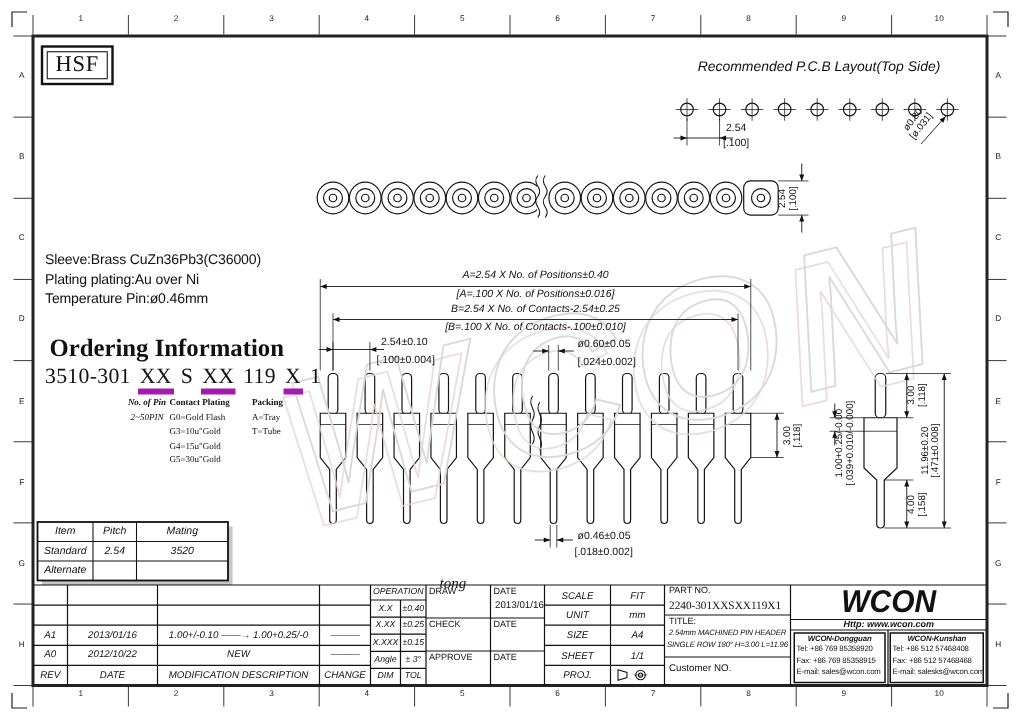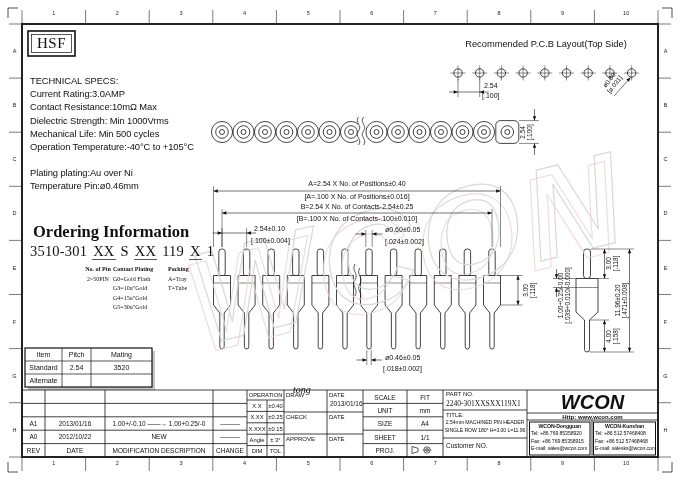--- a/index.html
+++ b/index.html
@@ -1,33 +1,33 @@
 <!DOCTYPE html>
 <html><head>
 <meta charset="utf-8">
 <style>
   html,body{margin:0;padding:0;background:#fff;}
   .sheet{position:relative;width:680px;height:480px;background:#fff;overflow:hidden;
          font-family:"Liberation Sans",sans-serif;color:#111;}
   .sheet svg{position:absolute;left:0;top:0;z-index:1;}
   .abs{position:absolute;white-space:nowrap;z-index:2;}
-  .c{text-align:center;}
+  .c{text-align:center;font-style:italic;}
   .t52{font-size:5.2px;letter-spacing:-0.1px;}
   .t58{font-size:5.8px;}
   .t6{font-size:6px;}
   .t65{font-size:6.5px;}
   .t7{font-size:7px;}
   .t75{font-size:7.5px;}
   .t9{font-size:9.3px;}
   .ser{font-family:"Liberation Serif",serif;}
   .specs{line-height:13.2px;font-size:9.4px;letter-spacing:-0.1px;}
   .ord-title{font-family:"Liberation Serif",serif;font-weight:bold;font-size:16.5px;}
   .code{font-family:"Liberation Serif",serif;font-size:14.5px;letter-spacing:.2px;}
   .code span{margin-right:5px;}
-  .code .u{border-bottom:1px solid #a21caf;padding:0 1px;}
+  .code .u{border-bottom:4px solid #a21caf;padding:0 1px;}
   .leg{font-family:"Liberation Serif",serif;font-size:6px;line-height:9.5px;}
   .leg .lt{font-weight:bold;}
   .vdim{position:absolute;transform:rotate(-90deg);text-align:center;font-size:6.5px;line-height:7.4px;z-index:2;white-space:nowrap;}
   .rot52{position:absolute;transform:rotate(-52deg);text-align:center;font-size:6.5px;line-height:7.4px;z-index:2;white-space:nowrap;}
   .rulx{position:absolute;left:22px;width:636px;display:flex;font-size:5.5px;color:#222;z-index:2;}
   .rulx span{flex:1;text-align:center;}
   .ruly{position:absolute;top:24px;height:433px;width:11px;display:flex;flex-direction:column;font-size:5.5px;color:#222;z-index:2;}
   .ruly span{flex:1;display:flex;align-items:center;justify-content:center;}
   .logo-hsf{position:absolute;left:28px;top:31px;width:47px;height:25px;line-height:25px;text-align:center;
             font-family:"Liberation Serif",serif;font-size:15px;letter-spacing:.5px;z-index:2;}
@@ -240,30 +240,23 @@
       <span>C</span>
       <span>D</span>
       <span>E</span>
       <span>F</span>
       <span>G</span>
       <span>H</span>
 </div>
 
 <div class="logo-hsf">HSF</div>
 
-<div class="abs specs" style="left:30px;top:74px">
-  <div>TECHNICAL SPECS:</div>
-  <div>Current Rating:3.0AMP</div>
-  <div>Contact Resistance:10mΩ Max</div>
-  <div>Dielectric Strength: Min 1000Vrms</div>
-  <div>Mechanical Life: Min 500 cycles</div>
-  <div>Operation Temperature:-40°C to +105°C</div>
-</div>
 
 <div class="abs specs" style="left:30px;top:166px">
+  <div>Sleeve:Brass CuZn36Pb3(C36000)</div>
   <div>Plating plating:Au over Ni</div>
   <div>Temperature Pin:ø0.46mm</div>
 </div>
 
 <div class="abs ord-title" style="left:33px;top:222px">Ordering Information</div>
 <div class="abs code" style="left:30px;top:243px">
   <span>3510-301</span><span class="u">XX</span><span>S</span><span class="u">XX</span><span>119</span><span class="u">X</span><span>1</span>
 </div>
 <div class="abs leg c" style="left:76px;top:265px;width:44px">
   <div class="lt">No. of Pin</div>

